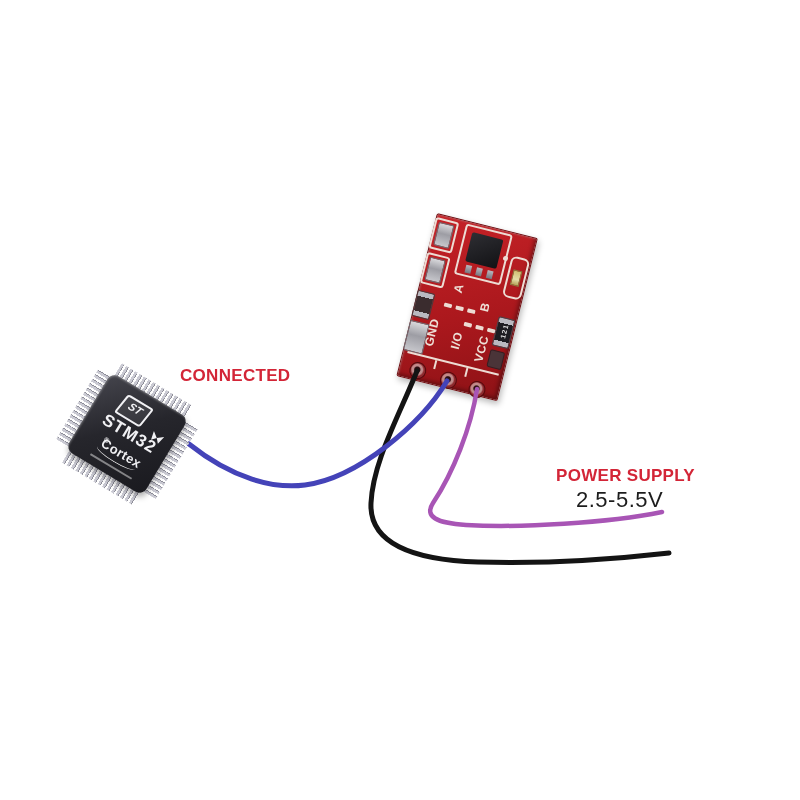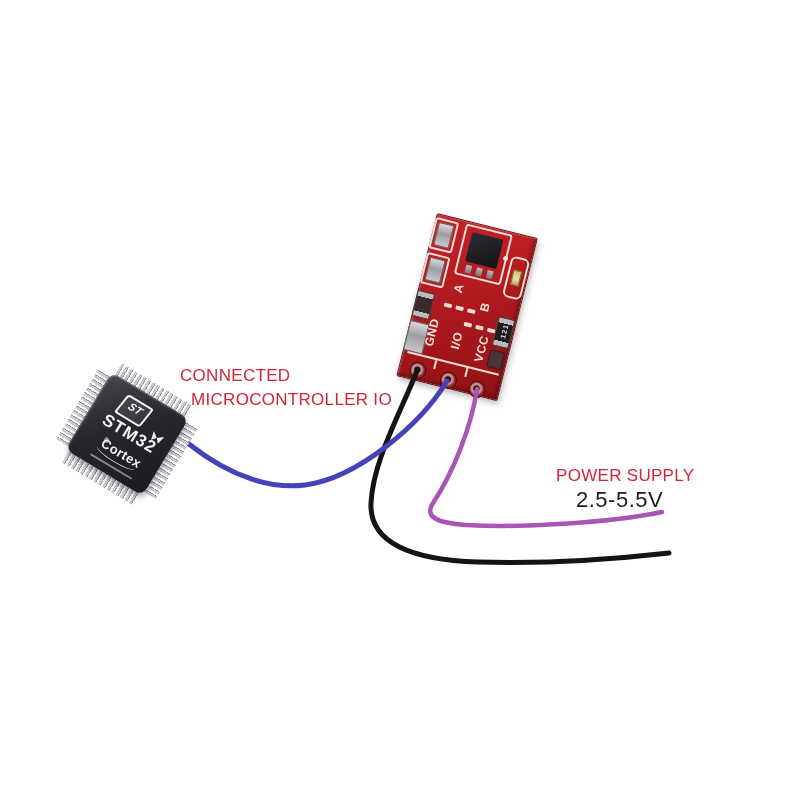--- a/index.html
+++ b/index.html
@@ -1,20 +1,20 @@
 <!DOCTYPE html>
 <html><head>
 <meta charset="utf-8">
 <style>
   html,body{margin:0;padding:0;background:#fff;}
   .stage{position:relative;width:800px;height:800px;background:#ffffff;overflow:hidden;
          font-family:"Liberation Sans",sans-serif;}
 
   
-  .lbl{position:absolute;color:#d32537;font-weight:normal;white-space:nowrap;}
+  .lbl{position:absolute;color:#d32537;font-weight:bold;white-space:nowrap;}
   .lbl-connected{left:180px;top:366px;font-size:17px;letter-spacing:.3px;}
   .lbl-mcuio{left:191px;top:390px;font-size:17px;letter-spacing:.3px;}
   .lbl-mcu{left:36px;top:513px;font-size:19px;letter-spacing:.2px;}
   .lbl-power{left:556px;top:466px;font-size:17px;letter-spacing:.3px;text-align:right;}
   .lbl-voltage{left:576px;top:487px;font-size:22px;font-weight:normal;color:#1c1c1c;letter-spacing:.5px;}
 
   
   svg.wires{position:absolute;left:0;top:0;z-index:4;pointer-events:none;}
 
   
@@ -163,17 +163,16 @@
       <div class="cortex">
           <span>Cortex</span>
           <sup>®</sup>
         </div>
       <div class="swoosh"></div>
       <div class="fineprint"></div>
     </div>
   </div>
 
   <div class="lbl lbl-connected">CONNECTED</div>
-  <div class="lbl lbl-mcuio">MICROCONTROLLER IO</div>
   <div class="lbl lbl-power">POWER SUPPLY</div>
   <div class="lbl lbl-voltage">2.5-5.5V</div>
 
 </div>
 
 </body></html>

